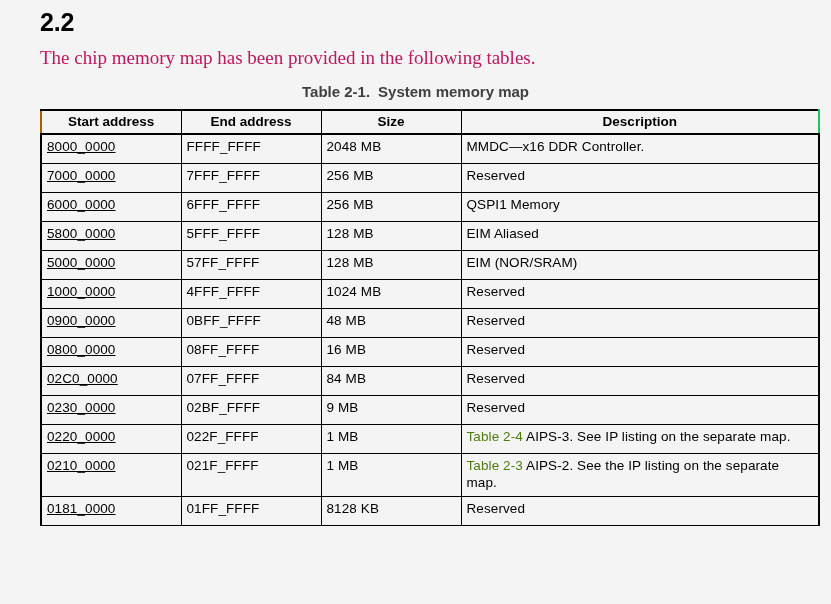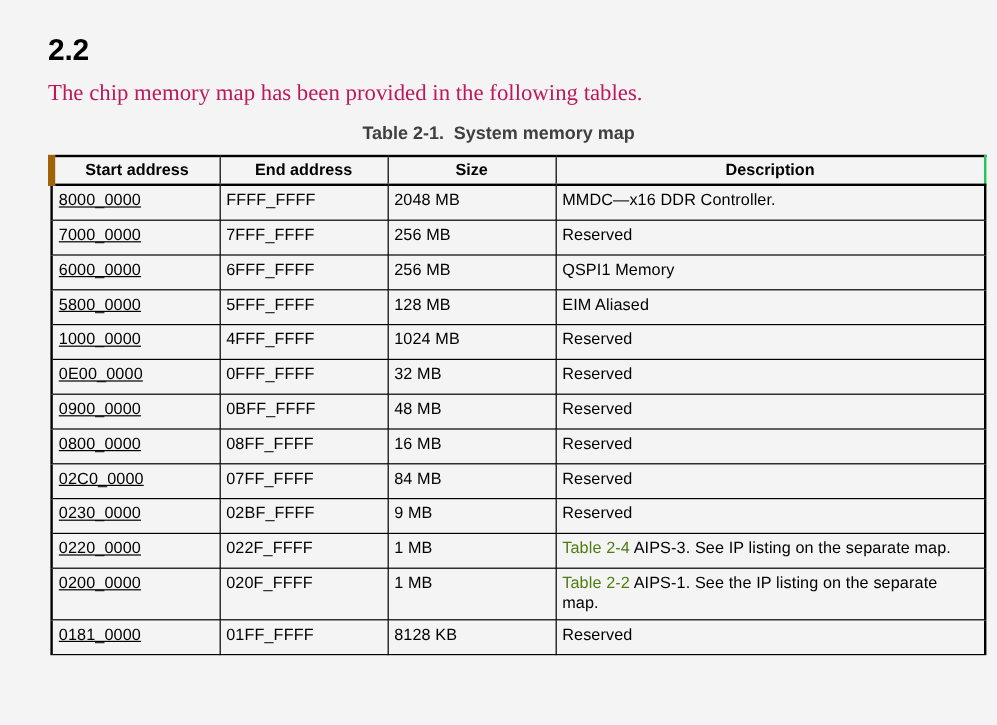--- a/index.html
+++ b/index.html
@@ -33,21 +33,20 @@
     font-family: "Liberation Sans", sans-serif;
     font-weight: bold;
     font-size: 25px;
     line-height: 30px;
     letter-spacing: -0.2px;
     color: #000;
   }
   .section-heading .sec-num {
     display: inline-block;
     min-width: 54px;
-    margin-top: 20px;
   }
   
   .intro-paragraph {
     margin: 0;
     padding-top: 9px;
     padding-left: 27px;
     font-family: "Liberation Serif", serif;
     font-size: 19px;
     line-height: 24px;
     color: #be185d;
@@ -96,21 +95,21 @@
     border-top: 2px solid #000;
     border-bottom: 2px solid #000;
     font-weight: bold;
     font-size: 13.5px;
     text-align: center;
     height: 22px;
     line-height: 22px;
     padding: 0 4px;
     white-space: nowrap;
   }
-  table.memtable thead th.first-col { border-left: 6px solid #a16207; text-align: center; }
+  table.memtable thead th.first-col { border-left: 2px solid #a16207; text-align: center; }
   table.memtable thead th.last-col  { border-right: 2px solid #22c55e; }
 
   table.memtable tbody td {
     height: 23px;
     line-height: 17px;
     padding: 3px 5px 2px 5px;
     font-size: 13.5px;
     color: #000;
     letter-spacing: 0.1px;
   }
@@ -172,29 +171,29 @@
             <td>256 MB</td>
             <td class="last-col">QSPI1 Memory</td>
           </tr>
           <tr>
             <td class="first-col">5800_0000</td>
             <td>5FFF_FFFF</td>
             <td>128 MB</td>
             <td class="last-col">EIM Aliased</td>
           </tr>
           <tr>
+            <td class="first-col">5000_0000</td>
+            <td>57FF_FFFF</td>
+            <td>128 MB</td>
+            <td class="last-col">EIM (NOR/SRAM)</td>
+          </tr>
+          <tr>
             <td class="first-col">1000_0000</td>
             <td>4FFF_FFFF</td>
             <td>1024 MB</td>
-            <td class="last-col">Reserved</td>
-          </tr>
-          <tr>
-            <td class="first-col">0E00_0000</td>
-            <td>0FFF_FFFF</td>
-            <td>32 MB</td>
             <td class="last-col">Reserved</td>
           </tr>
           <tr>
             <td class="first-col">0900_0000</td>
             <td>0BFF_FFFF</td>
             <td>48 MB</td>
             <td class="last-col">Reserved</td>
           </tr>
           <tr>
             <td class="first-col">0800_0000</td>
@@ -214,24 +213,24 @@
             <td>9 MB</td>
             <td class="last-col">Reserved</td>
           </tr>
           <tr>
             <td class="first-col">0220_0000</td>
             <td>022F_FFFF</td>
             <td>1 MB</td>
             <td class="last-col"><span class="xref-link">Table 2-4</span><span> AIPS-3. See IP listing on the separate map.</span></td>
           </tr>
           <tr class="tall">
-            <td class="first-col">0200_0000</td>
-            <td>020F_FFFF</td>
+            <td class="first-col">0210_0000</td>
+            <td>021F_FFFF</td>
             <td>1 MB</td>
-            <td class="last-col"><span class="xref-link">Table 2-2</span><span> AIPS-1. See the IP listing on the separate map.</span></td>
+            <td class="last-col"><span class="xref-link">Table 2-3</span><span> AIPS-2. See the IP listing on the separate map.</span></td>
           </tr>
           <tr>
             <td class="first-col">0181_0000</td>
             <td>01FF_FFFF</td>
             <td>8128 KB</td>
             <td class="last-col">Reserved</td>
           </tr>
         </tbody>
     </table>
   </div>

